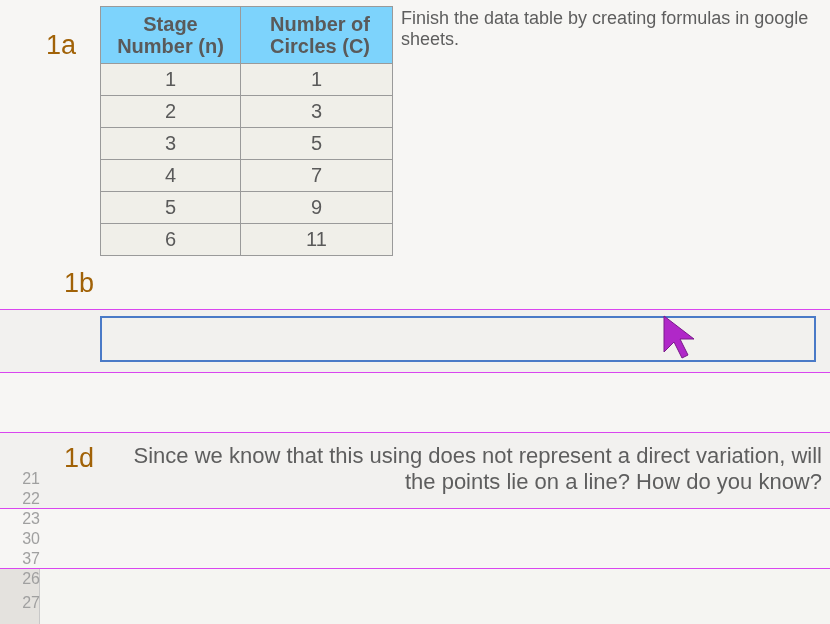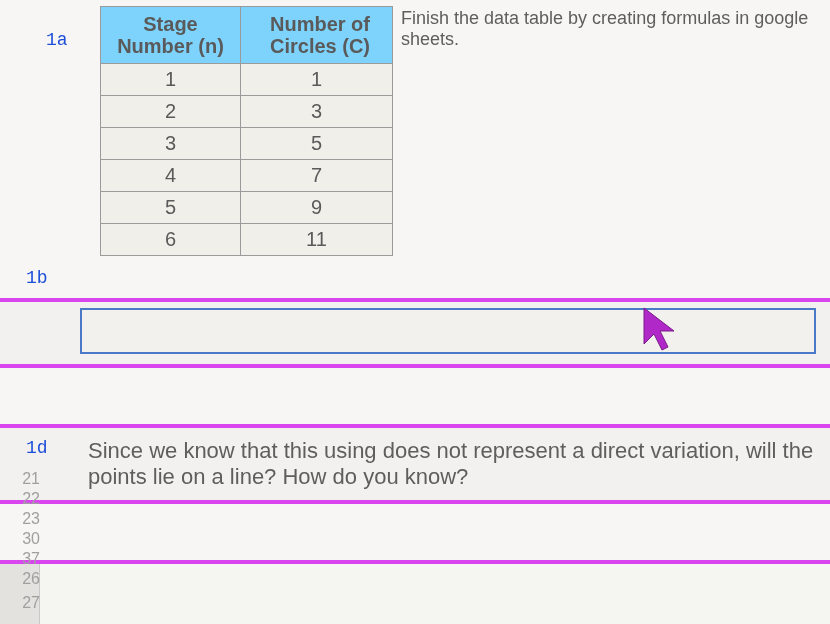--- a/index.html
+++ b/index.html
@@ -12,34 +12,34 @@
     position: relative;
     filter: blur(0.3px);
   }
   .sheet {
     background: #f5f5f2;
     position: absolute;
     inset: 0;
   }
   .sec {
     position: relative;
-    padding-left: 20px;
+    padding-left: 40px;
     display: flex;
-    border-bottom: 4px solid #d946ef;
+    border-bottom: 1px solid #d946ef;
     min-height: 40px;
     background: #f7f6f4;
+    text-align: right;
   }
   .sec:nth-child(even){ background:#f2f1ef; }
   .qlabel {
     width: 60px;
     flex-shrink: 0;
-    color: #1d4ed8;
-    font-size: 18px;
+    color: #a16207;
+    font-size: 27px;
     padding: 10px 6px;
-    font-family: Liberation Mono, monospace;
   }
   .qtext {
     flex: 1;
     color: #5e5e5e;
     font-size: 22px;
     padding: 10px 8px;
   }
   
   .top {
     position: relative;

